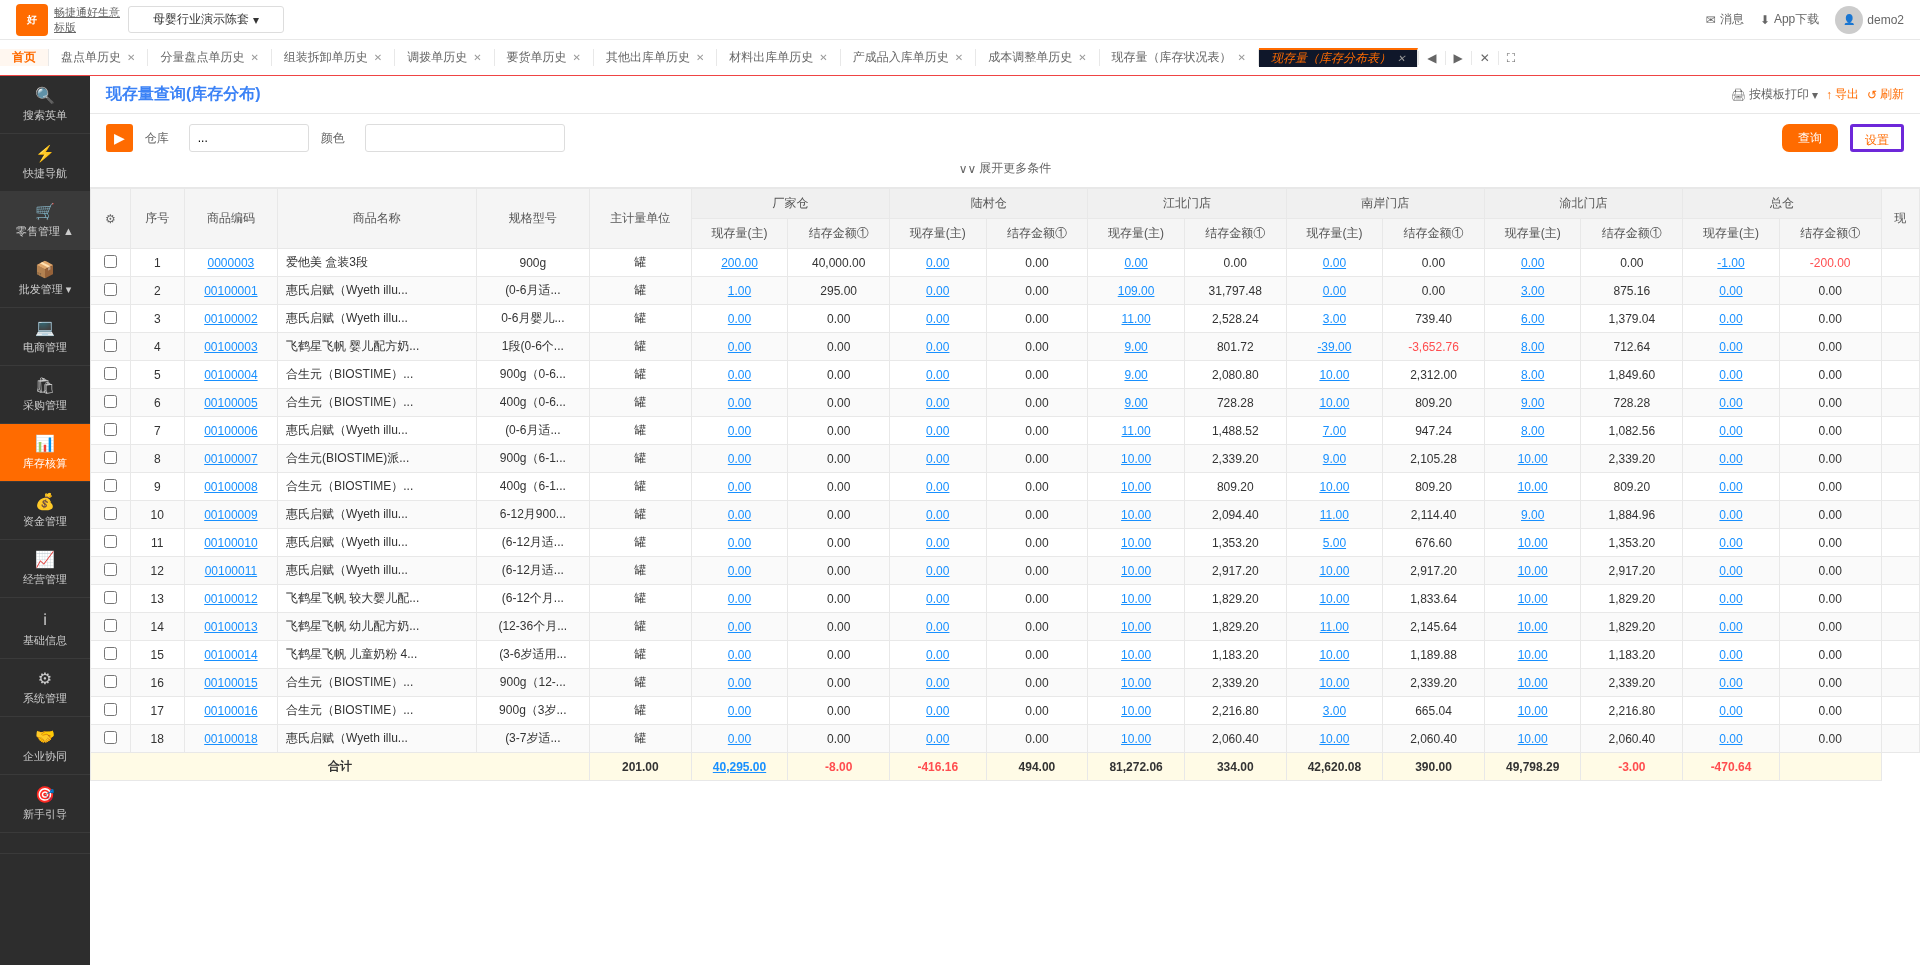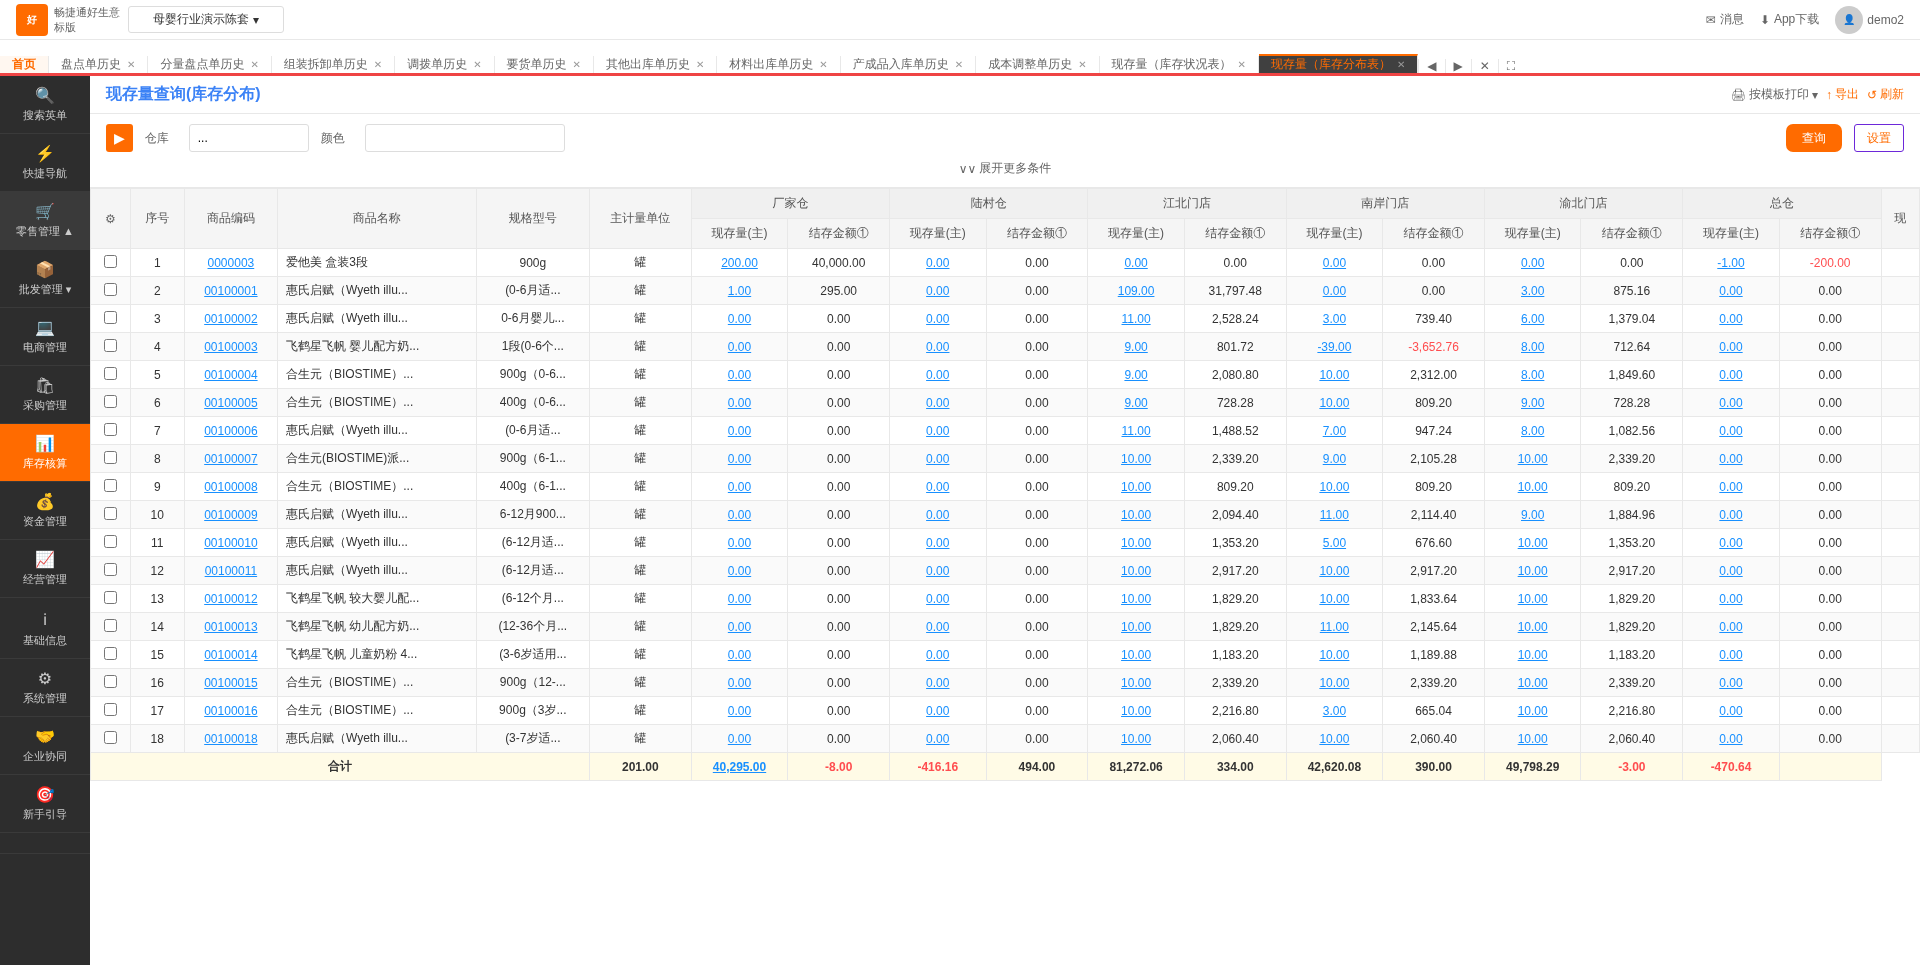--- a/index.html
+++ b/index.html
@@ -3,32 +3,32 @@
   <meta charset="utf-8">
   <style>
     * { box-sizing: border-box; margin: 0; padding: 0; }
     body { font-family: "Microsoft YaHei", Arial, sans-serif; font-size: 12px; background: #f5f5f5; color: #333; overflow: hidden; height: 965px; }
 
     
     .top-bar { height: 40px; background: #fff; display: flex; align-items: center; justify-content: space-between; padding: 0 16px; border-bottom: 1px solid #e8e8e8; }
     .top-bar-left { display: flex; align-items: center; gap: 8px; }
     .logo-area { display: flex; align-items: center; gap: 6px; }
     .logo-icon { width: 32px; height: 32px; background: #ff6b00; border-radius: 4px; display: flex; align-items: center; justify-content: center; color: white; font-size: 10px; font-weight: bold; }
-    .logo-text { font-size: 11px; color: #666; line-height: 1.3; }
+    .logo-text { font-size: 11px; color: #666; line-height: 1.3; text-decoration: underline; }
     .industry-selector { display: flex; align-items: center; gap: 4px; padding: 4px 24px; border: 1px solid #ddd; border-radius: 3px; cursor: pointer; background: #fff; font-size: 12px; color: #333; }
     .top-bar-right { display: flex; align-items: center; gap: 16px; }
     .top-btn { display: flex; align-items: center; gap: 4px; font-size: 12px; color: #666; cursor: pointer; }
     .avatar { width: 28px; height: 28px; border-radius: 50%; background: #ccc; overflow: hidden; display: flex; align-items: center; justify-content: center; }
 
     
-    .tab-bar { height: 36px; background: #fff; display: flex; align-items: flex-end; border-bottom: 3px solid #ef4444; overflow-x: auto; white-space: nowrap; }
+    .tab-bar { height: 36px; background: #fff; display: flex; align-items: center; border-bottom: 1px solid #ef4444; overflow-x: auto; white-space: nowrap; }
     .tab-bar::-webkit-scrollbar { height: 0; }
     .tab-item { display: inline-flex; align-items: center; gap: 4px; padding: 0 12px; border-right: 1px solid #e8e8e8; font-size: 12px; color: #666; cursor: pointer; position: relative; }
     .tab-item.home { color: #ff6b00; background: #fff7f0; font-weight: bold; }
-    .tab-item.active { color: #ff6b00; background: #404040; border-top: 2px solid #ff6b00; }
+    .tab-item.active { color: #ff6b00; background: #0f172a; border-top: 2px solid #ff6b00; font-style: italic; }
     .tab-close { font-size: 10px; color: #999; cursor: pointer; margin-left: 2px; }
     .tab-nav-btn { display: flex; align-items: center; padding: 0 8px; cursor: pointer; color: #666; border-left: 1px solid #e8e8e8; }
 
     
     .main-layout { display: flex; height: calc(965px - 40px - 36px); }
 
     
     .sidebar { width: 90px; background: #2d2d2d; display: flex; flex-direction: column; overflow-y: auto; }
     .sidebar-item { padding: 10px 4px; text-align: center; color: #ccc; font-size: 11px; cursor: pointer; border-bottom: 1px solid #3a3a3a; }
     .sidebar-item.active { background: #ff6b00; color: #fff; }
@@ -48,21 +48,21 @@
 
     
     .search-area { background: #fff; padding: 10px 16px; border-bottom: 1px solid #e8e8e8; }
     .search-row { display: flex; align-items: center; gap: 12px; flex-wrap: wrap; }
     .search-item { display: flex; align-items: center; gap: 20px; }
     .search-label { font-size: 12px; color: #666; white-space: nowrap; }
     .search-input { border: 1px solid #ddd; border-radius: 3px; padding: 4px 8px; font-size: 12px; height: 28px; outline: none; }
     .search-input.medium { width: 120px; }
     .expand-btn { display: flex; align-items: center; gap: 3px; font-size: 12px; color: #666; cursor: pointer; background: none; border: none; }
     .query-btn { background: #ff6b00; color: white; border: none; border-radius: 7px; padding: 5px 16px; font-size: 12px; cursor: pointer; height: 28px; }
-    .settings-btn { border: 1px solid #6d28d9; color: #ff6b00; background: #fff; border-radius: 3px; padding: 5px 12px; font-size: 12px; cursor: pointer; height: 28px; }
+    .settings-btn { border: 3px solid #6d28d9; color: #ff6b00; background: #fff; border-radius: 3px; padding: 5px 12px; font-size: 12px; cursor: pointer; height: 28px; }
     .orange-arrow { background: #ff6b00; color: white; border: none; border-radius: 3px; padding: 6px 8px; cursor: pointer; font-size: 14px; }
 
     
     .table-area { flex: 1; overflow: auto; background: #fff; }
     table { width: 100%; border-collapse: collapse; font-size: 12px; }
     th { background: #f5f5f5; border: 1px solid #e8e8e8; padding: 6px 8px; text-align: center; font-weight: normal; color: #555; white-space: nowrap; position: sticky; top: 0; z-index: 2; }
     th.group-header { background: #f0f0f0; }
     td { border: 1px solid #e8e8e8; padding: 5px 8px; text-align: center; color: #333; white-space: nowrap; }
     tr:nth-child(even) { background: #fafafa; }
     .negative { color: #ff4d4f; }

